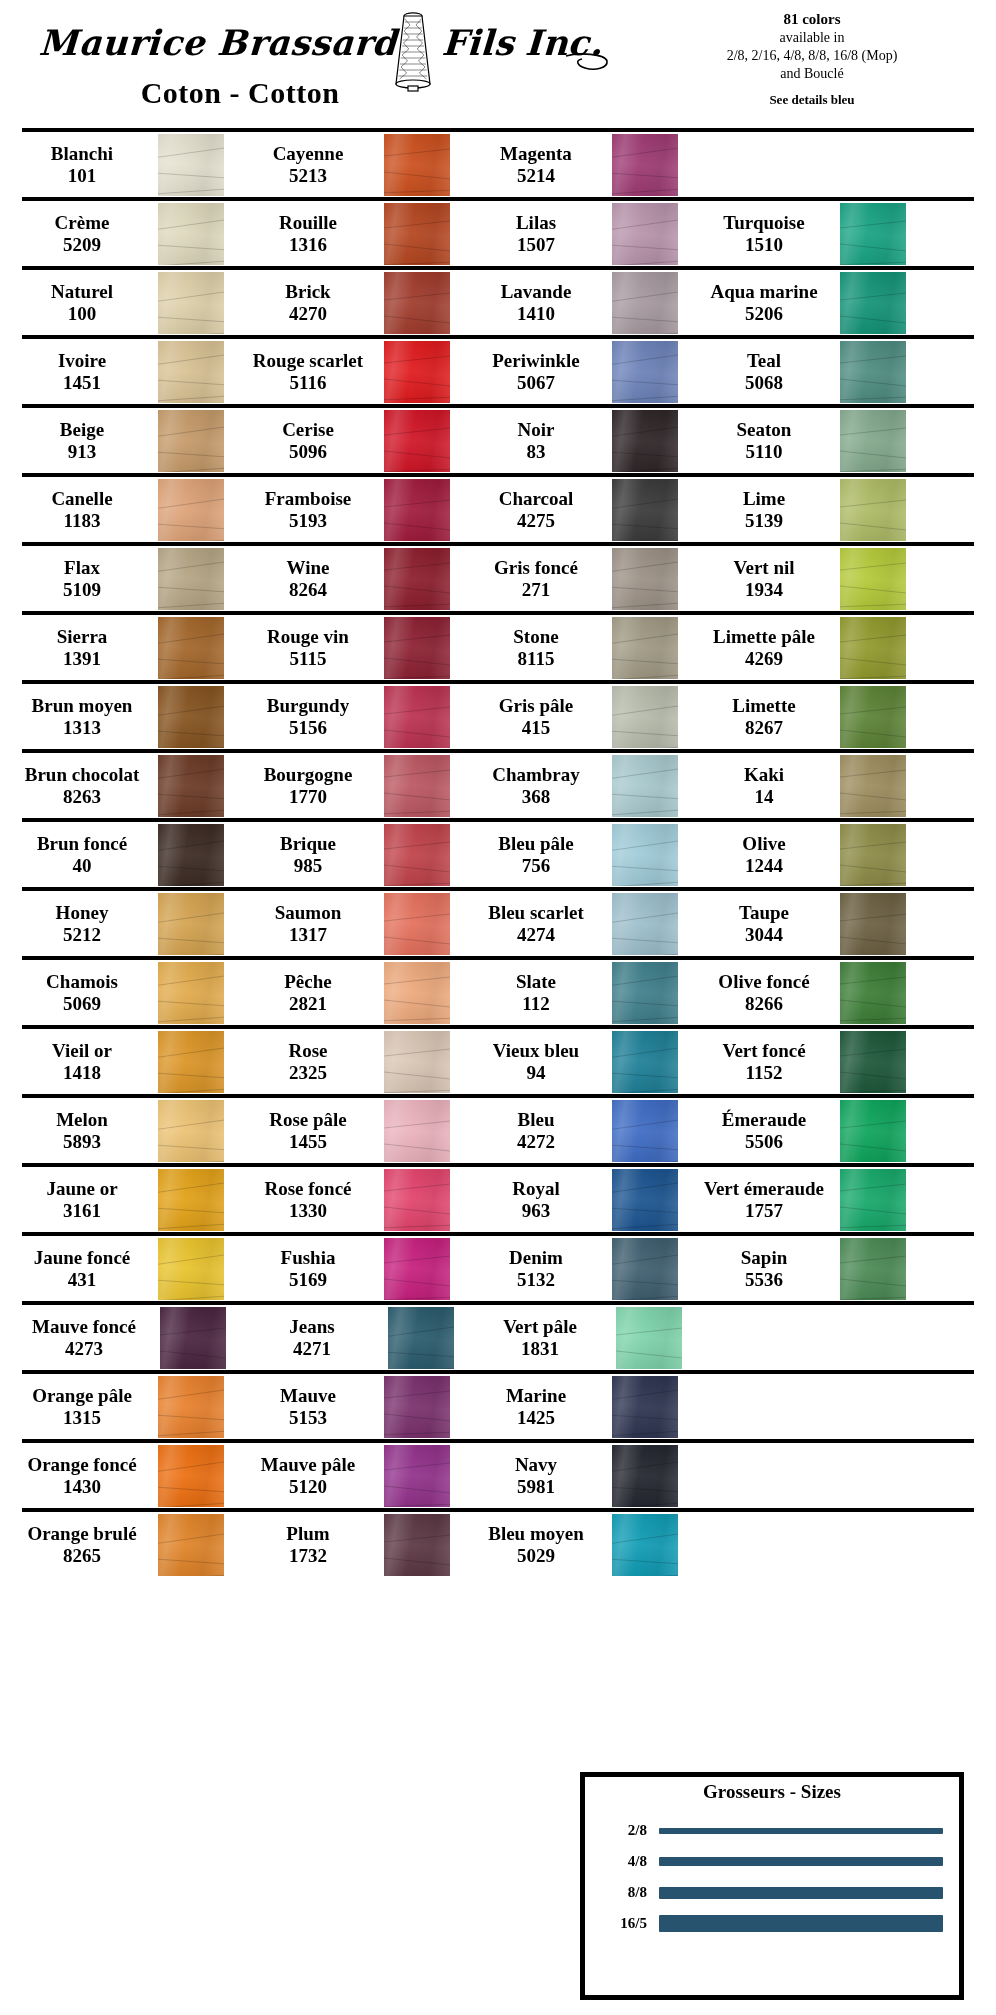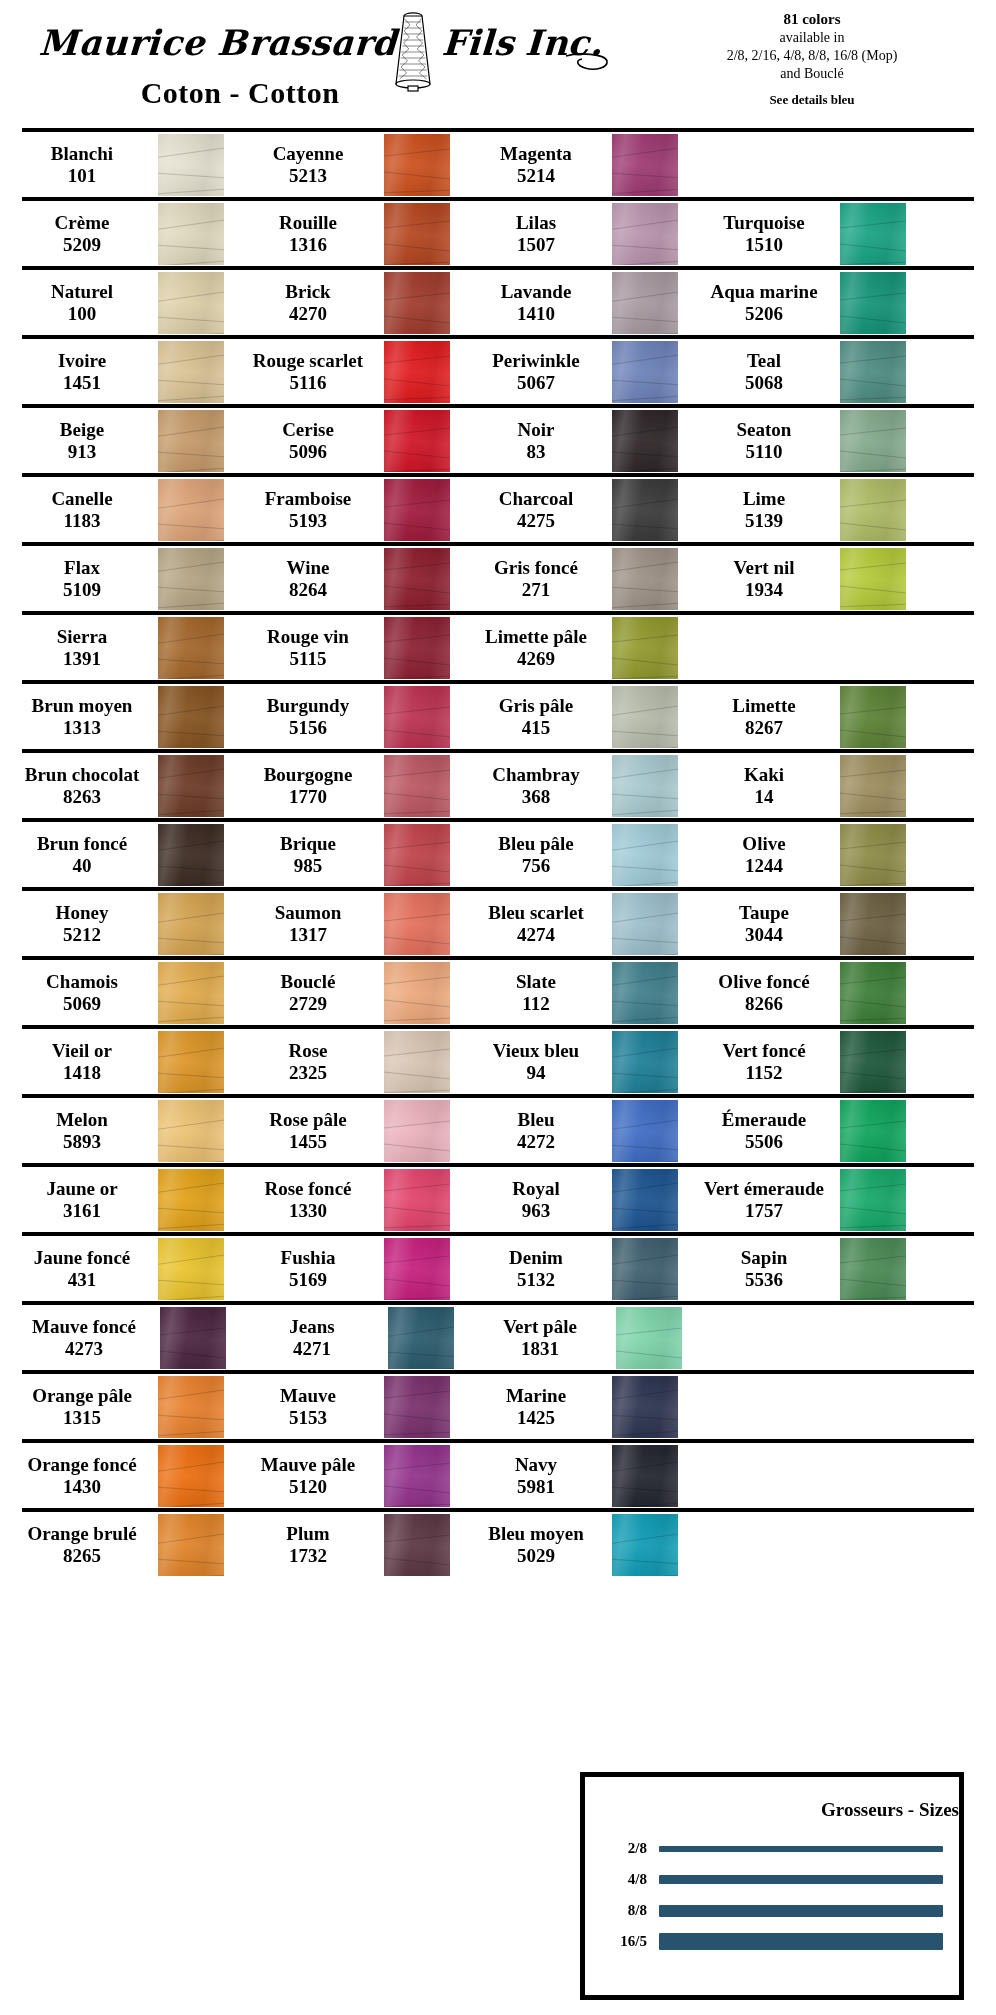--- a/index.html
+++ b/index.html
@@ -172,25 +172,25 @@
     position: absolute;
     left: 580px;
     top: 1772px;
     width: 384px;
     height: 228px;
     border: 5px solid #000000;
     background: #ffffff;
     z-index: 6;
   }
   #sizes-title {
-    text-align: right;
+    text-align: center;
     font-family: "Liberation Serif", "DejaVu Serif", serif;
     font-weight: bold;
     font-size: 19px;
-    margin-top: 22px;
+    margin-top: 4px;
   }
   #sizes-list {
     margin-top: 12px;
     padding: 0 16px 0 8px;
   }
   .size-row {
     display: flex;
     align-items: center;
     height: 31px;
   }
@@ -624,20 +624,32 @@
             <span class="cname">Rouge vin</span>
             <span class="cnum">5115</span>
           </div>
           <div class="swatch" style="background: rgb(140, 32, 50);">
             <div class="sheen"></div>
             <div class="thread" style="top: 21px; transform: rotate(-6deg);"></div>
             <div class="thread" style="top: 44px; transform: rotate(6deg);"></div>
             <div class="thread" style="top: 60px; transform: rotate(-2deg);"></div>
           </div>
         </div>
+        <div class="cellpair col2">
+          <div class="clabel">
+            <span class="cname">Stone</span>
+            <span class="cnum">8115</span>
+          </div>
+          <div class="swatch" style="background: rgb(161, 154, 132);">
+            <div class="sheen"></div>
+            <div class="thread" style="top: 21px; transform: rotate(-8deg);"></div>
+            <div class="thread" style="top: 44px; transform: rotate(4deg);"></div>
+            <div class="thread" style="top: 60px; transform: rotate(-4deg);"></div>
+          </div>
+        </div>
         <div class="cellpair col3">
           <div class="clabel">
             <span class="cname">Limette pâle</span>
             <span class="cnum">4269</span>
           </div>
           <div class="swatch" style="background: rgb(145, 153, 44);">
             <div class="sheen"></div>
             <div class="thread" style="top: 21px; transform: rotate(-6deg);"></div>
             <div class="thread" style="top: 44px; transform: rotate(6deg);"></div>
             <div class="thread" style="top: 60px; transform: rotate(-2deg);"></div>
@@ -857,22 +869,22 @@
           </div>
           <div class="swatch" style="background: rgb(226, 171, 76);">
             <div class="sheen"></div>
             <div class="thread" style="top: 18px; transform: rotate(-8deg);"></div>
             <div class="thread" style="top: 41px; transform: rotate(4deg);"></div>
             <div class="thread" style="top: 57px; transform: rotate(-4deg);"></div>
           </div>
         </div>
         <div class="cellpair col1">
           <div class="clabel">
-            <span class="cname">Bouclé</span>
-            <span class="cnum">2729</span>
+            <span class="cname">Pêche</span>
+            <span class="cnum">2821</span>
           </div>
           <div class="swatch" style="background: rgb(237, 169, 124);">
             <div class="sheen"></div>
             <div class="thread" style="top: 18px; transform: rotate(-6deg);"></div>
             <div class="thread" style="top: 41px; transform: rotate(6deg);"></div>
             <div class="thread" style="top: 57px; transform: rotate(-2deg);"></div>
           </div>
         </div>
         <div class="cellpair col2">
           <div class="clabel">

